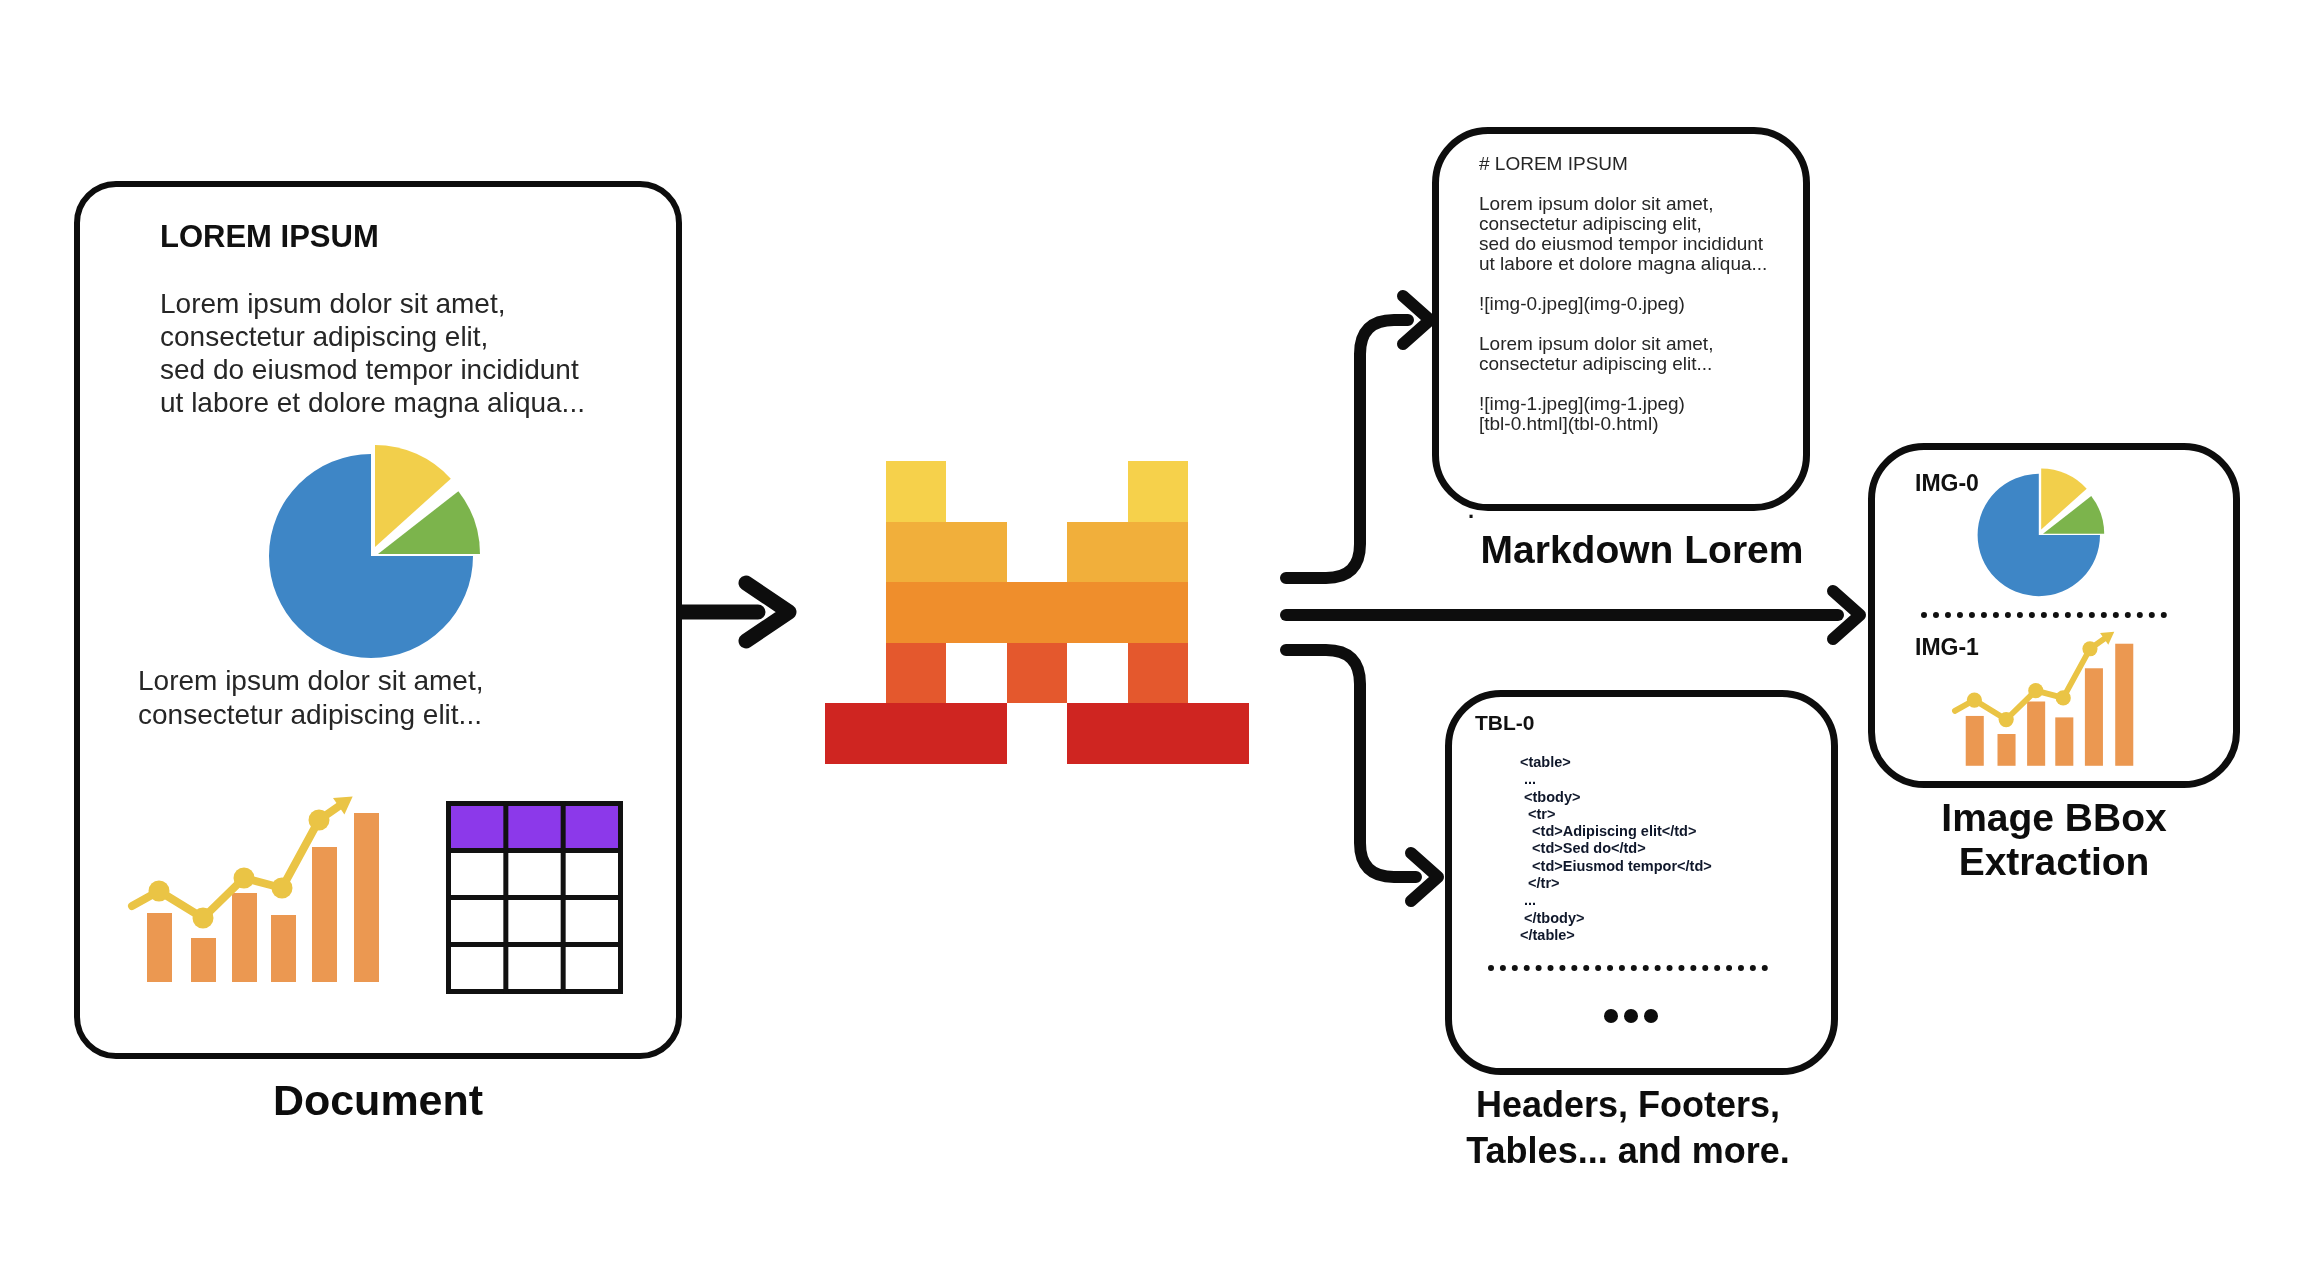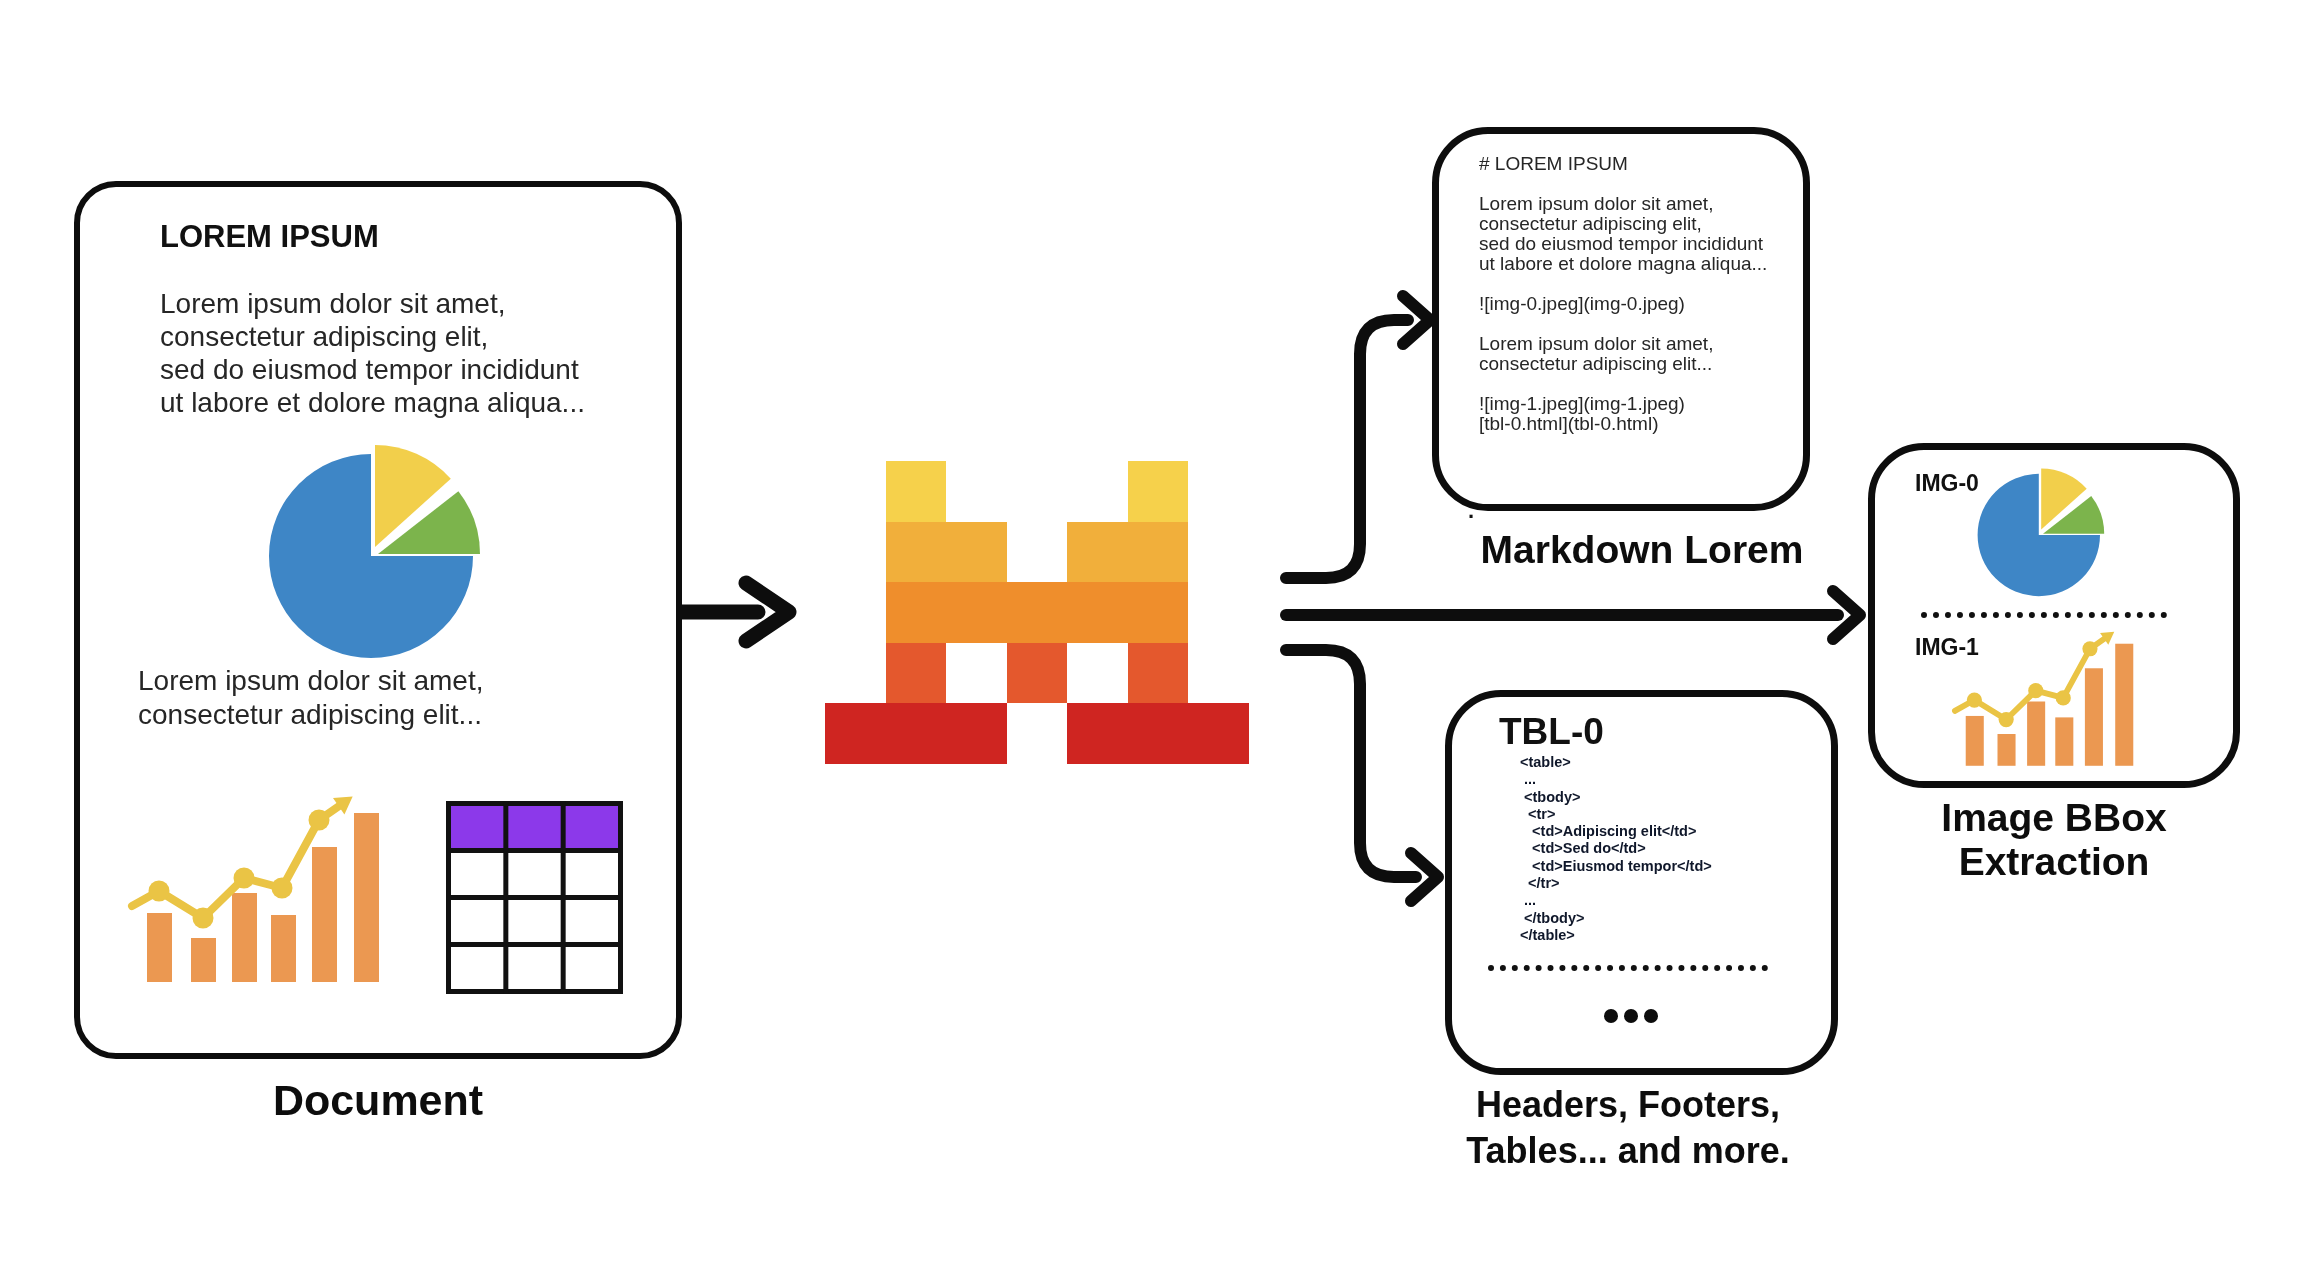--- a/index.html
+++ b/index.html
@@ -145,21 +145,21 @@
 Lorem ipsum dolor sit amet,
 consectetur adipiscing elit...
 
 ![img-1.jpeg](img-1.jpeg)
 [tbl-0.html](tbl-0.html)</div>
   </div>
   <div class="abs" style="left:1468px;top:498px;font-size:22px;font-weight:700;">.</div>
   <div class="caption" style="left:1432px;top:528px;width:420px;font-size:39px;">Markdown Lorem</div>
 
   <div class="panel thick" style="left:1445px;top:690px;width:393px;height:385px;">
-    <div class="abs" style="left:23px;top:14px;font-size:37px;font-weight:700;margin-left:24px;">TBL-0</div>
+    <div class="abs" style="left:23px;top:14px;font-size:21px;font-weight:700;">TBL-0</div>
     <div class="abs codetext" style="left:68px;top:57px;font-size:14.5px;line-height:17.3px;">&lt;table&gt;
  ...
  &lt;tbody&gt;
   &lt;tr&gt;
    &lt;td&gt;Adipiscing elit&lt;/td&gt;
    &lt;td&gt;Sed do&lt;/td&gt;
    &lt;td&gt;Eiusmod tempor&lt;/td&gt;
   &lt;/tr&gt;
  ...
  &lt;/tbody&gt;

